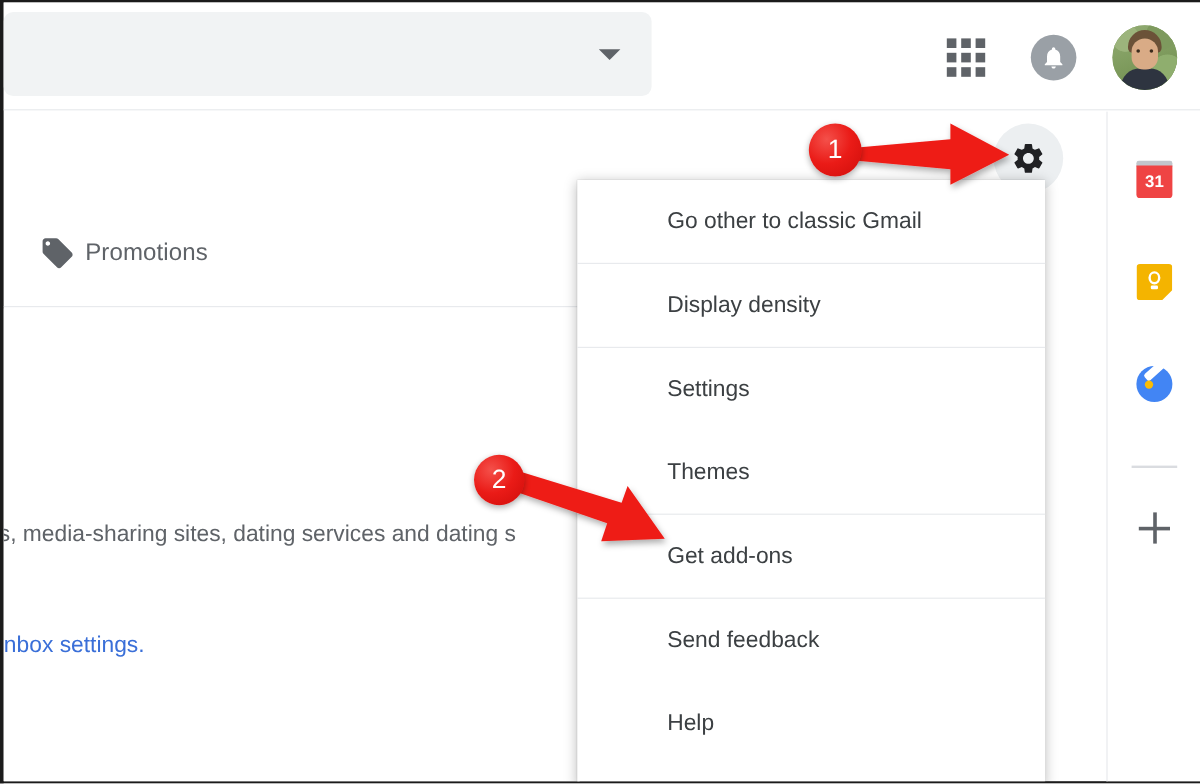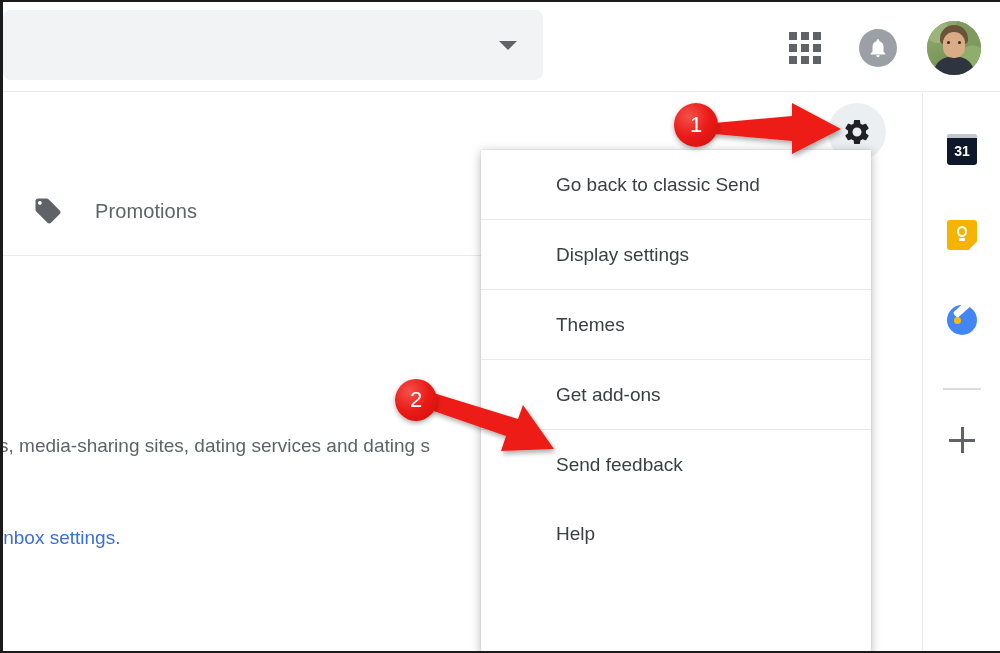--- a/index.html
+++ b/index.html
@@ -122,21 +122,21 @@
     position: absolute;
     left: 0; top: 166px;
     width: 480px; height: 88px;
     border-bottom: 1px solid #e8eaed;
   }
   .tab {
     position: absolute;
     top: 28px;
     display: flex;
     align-items: center;
-    gap: 32px;
+    gap: 8px;
     cursor: pointer;
   }
   #tab-promotions { left: 30px; }
   #tab-updates { left: 315px; }
   .tab-label { font-size: 20px; color: #5f6368; letter-spacing: .1px; }
   .tag-icon { width: 30px; height: 30px; position: relative; }
   .info-icon {
     width: 30px; height: 30px; border-radius: 50%;
     background: #7a7a7a; position: relative;
   }
@@ -194,21 +194,21 @@
     content: ''; position: absolute; background: #5f6368;
   }
   #rail-add::before { left: 16px; top: 4px; width: 2.5px; height: 26px; }
   #rail-add::after  { left: 4px; top: 16px; width: 26px; height: 2.5px; }
 
   
   .cal { position: relative; width: 34px; height: 34px; }
   .cal .top { position:absolute; left:2px; top:1px; width:30px; height:5px;
       background:#c2c6cc; border-radius:2px 2px 0 0; }
   .cal .box { position:absolute; left:2px; top:5px; width:30px; height:27px;
-      background:#0f172a; border-radius:0 0 3px 3px;
+      background:#ef4444; border-radius:0 0 3px 3px;
       color:#fff; font-size:14px; font-weight:bold; text-align:center;
       line-height:27px; font-family:"Liberation Sans", sans-serif; }
 
   
   .keep { position: relative; width: 34px; height: 34px; }
   .keep .sq { position:absolute; left:2px; top:2px; width:30px; height:30px;
       background:#f4b400; border-radius:3px;
       clip-path: polygon(0 0, 100% 0, 100% 72%, 72% 100%, 0 100%); }
   .keep .bulb { position:absolute; left:12px; top:8px; width:10px; height:11px;
       border:2px solid #fff; border-radius:50%; }
@@ -361,29 +361,30 @@
     </div>
 
     <div id="rail-divider"></div>
 
     <div id="rail-add"></div>
   </div>
 
   <div id="settings-menu">
 
     <div class="menu-group">
-      <div class="menu-item">Go back to classic Send</div>
+      <div class="menu-item">Go other to classic Gmail</div>
     </div>
 
     <div class="menu-group">
-      <div class="menu-item">Display settings</div>
+      <div class="menu-item">Display density</div>
     </div>
 
 
     <div class="menu-group">
+      <div class="menu-item">Settings</div>
       <div class="menu-item">Themes</div>
     </div>
 
     <div class="menu-group">
       <div class="menu-item">Get add-ons</div>
     </div>
 
     <div class="menu-group">
       <div class="menu-item">Send feedback</div>
       <div class="menu-item">Help</div>

